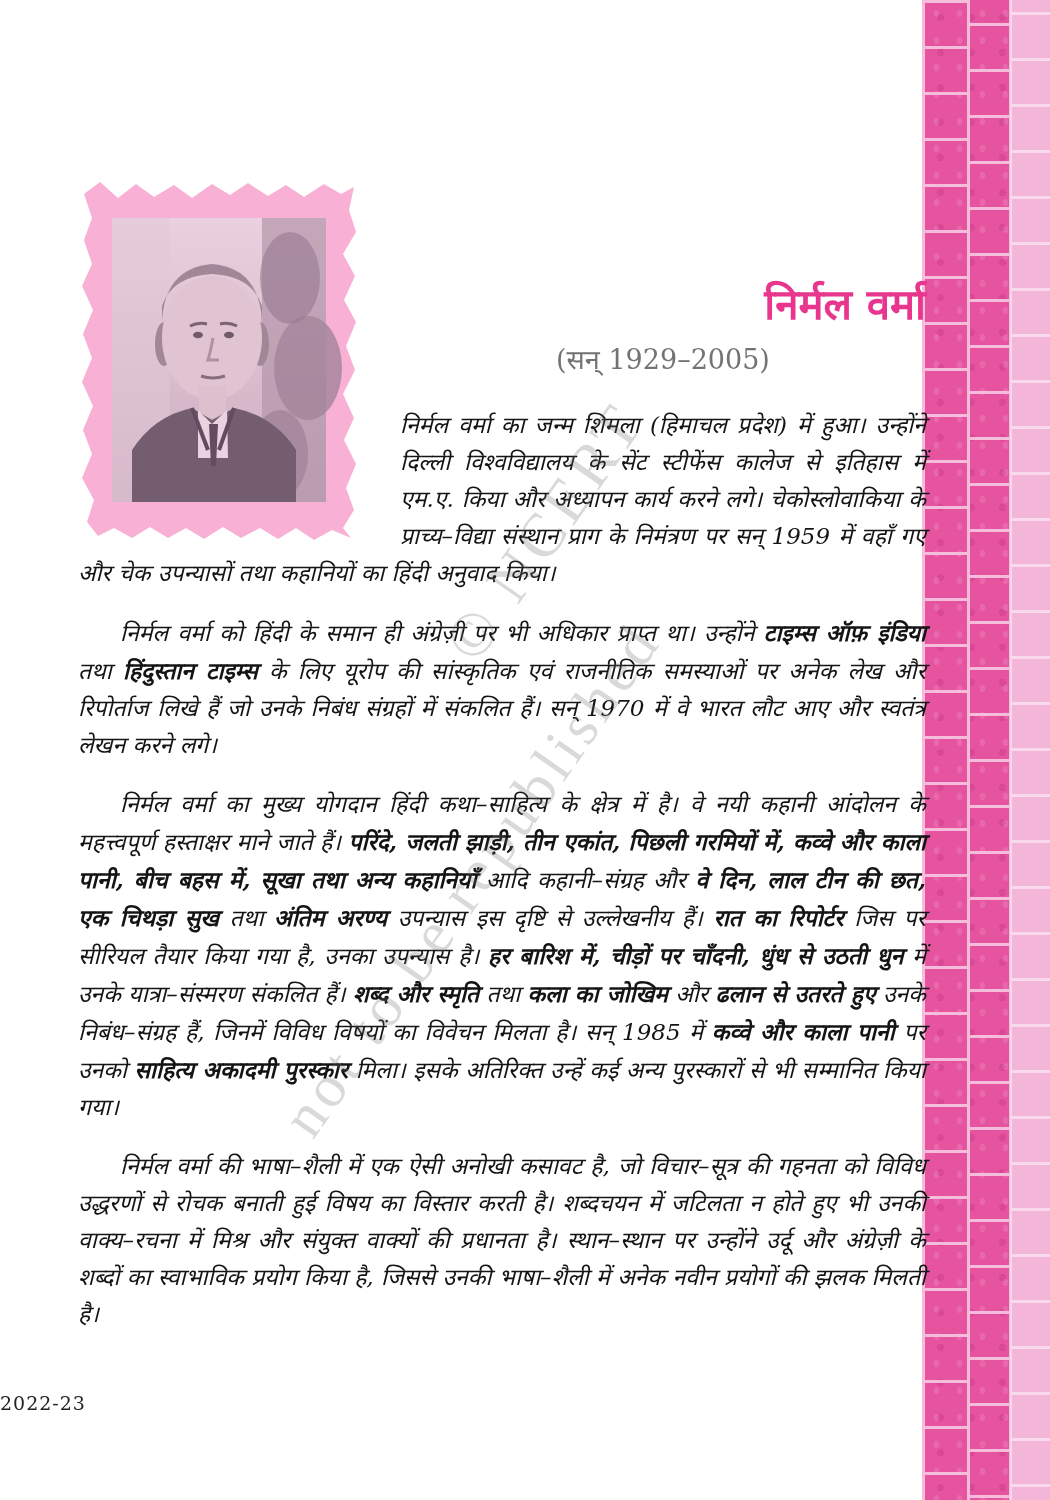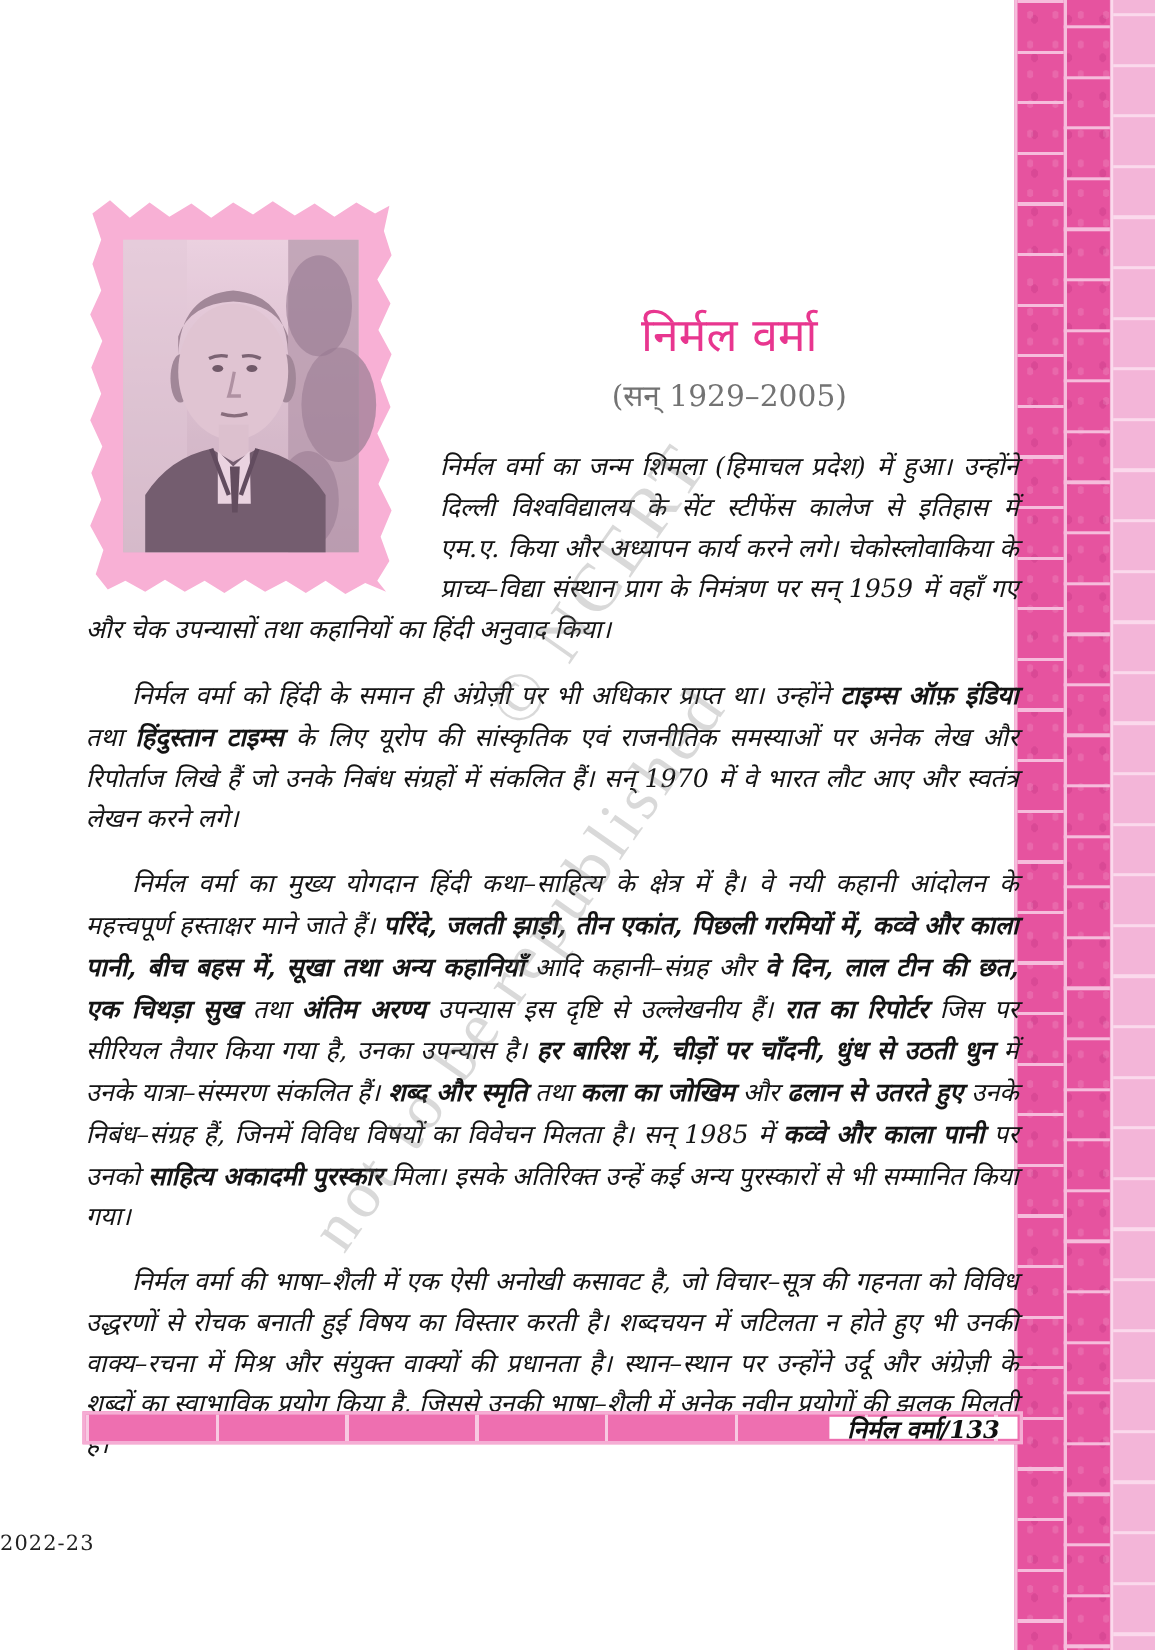--- a/index.html
+++ b/index.html
@@ -41,23 +41,23 @@
     padding-top:178px;
     z-index:2;
   }
   .photo-frame{
     float:left;width:282px;height:365px;
     margin:0 40px 12px 0;
   }
   .photo-frame svg{display:block;}
   h1.title{
     margin:104px 0 0 0;
-    text-align:center;
+    text-align:right;
     font-size:42px;line-height:1.1;
-    font-weight:normal;
+    font-weight:bold;
     color:#e8368f;
   }
   .subtitle{
     margin-top:12px;
     text-align:center;
     font-size:27px;
     color:#737373;
   }
   .para{
     margin:0;
@@ -163,18 +163,15 @@
     <p class="para indent"><span>निर्मल वर्मा को हिंदी के समान ही अंग्रेज़ी पर भी अधिकार प्राप्त था। उन्होंने </span><b>टाइम्स ऑफ़ इंडिया</b><span> तथा </span><b>हिंदुस्तान टाइम्स</b><span> के लिए यूरोप की सांस्कृतिक एवं राजनीतिक समस्याओं पर अनेक लेख और रिपोर्ताज लिखे हैं जो उनके निबंध संग्रहों में संकलित हैं। सन् 1970 में वे भारत लौट आए और स्वतंत्र लेखन करने लगे।</span></p>
     <p class="para indent"><span>निर्मल वर्मा का मुख्य योगदान हिंदी कथा–साहित्य के क्षेत्र में है। वे नयी कहानी आंदोलन के महत्त्वपूर्ण हस्ताक्षर माने जाते हैं। </span><b>परिंदे, जलती झाड़ी, तीन एकांत, पिछली गरमियों में, कव्वे और काला पानी, बीच बहस में, सूखा तथा अन्य कहानियाँ</b><span> आदि कहानी–संग्रह और </span><b>वे दिन, लाल टीन की छत, एक चिथड़ा सुख</b><span> तथा </span><b>अंतिम अरण्य</b><span> उपन्यास इस दृष्टि से उल्लेखनीय हैं। </span><b>रात का रिपोर्टर</b><span> जिस पर सीरियल तैयार किया गया है, उनका उपन्यास है। </span><b>हर बारिश में, चीड़ों पर चाँदनी, धुंध से उठती धुन</b><span> में उनके यात्रा–संस्मरण संकलित हैं। </span><b>शब्द और स्मृति</b><span> तथा </span><b>कला का जोखिम</b><span> और </span><b>ढलान से उतरते हुए</b><span> उनके निबंध–संग्रह हैं, जिनमें विविध विषयों का विवेचन मिलता है। सन् 1985 में </span><b>कव्वे और काला पानी</b><span> पर उनको </span><b>साहित्य अकादमी पुरस्कार</b><span> मिला। इसके अतिरिक्त उन्हें कई अन्य पुरस्कारों से भी सम्मानित किया गया।</span></p>
     <p class="para indent"><span>निर्मल वर्मा की भाषा–शैली में एक ऐसी अनोखी कसावट है, जो विचार–सूत्र की गहनता को विविध उद्धरणों से रोचक बनाती हुई विषय का विस्तार करती है। शब्दचयन में जटिलता न होते हुए भी उनकी वाक्य–रचना में मिश्र और संयुक्त वाक्यों की प्रधानता है। स्थान–स्थान पर उन्होंने उर्दू और अंग्रेज़ी के शब्दों का स्वाभाविक प्रयोग किया है, जिससे उनकी भाषा–शैली में अनेक नवीन प्रयोगों की झलक मिलती है।</span></p>
   </div>
 
   <div class="watermark">
     <div class="wm-line1">© NCERT</div>
     <div class="wm-line2">not to be republished</div>
   </div>
 
-  <div class="footer-bar">
-    <div class="footer-label">निर्मल वर्मा/133</div>
-  </div>
   <div class="edition">2022-23</div>
 
 </div>
 
 </body></html>

